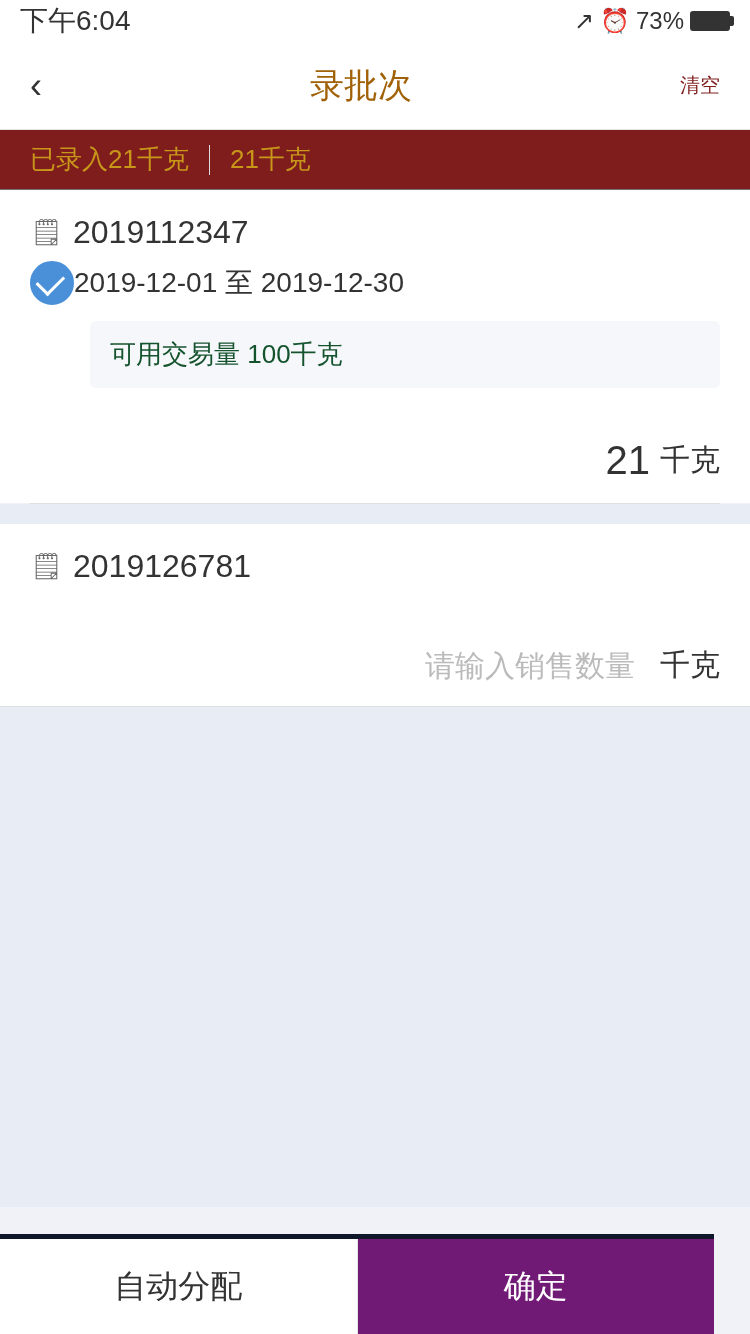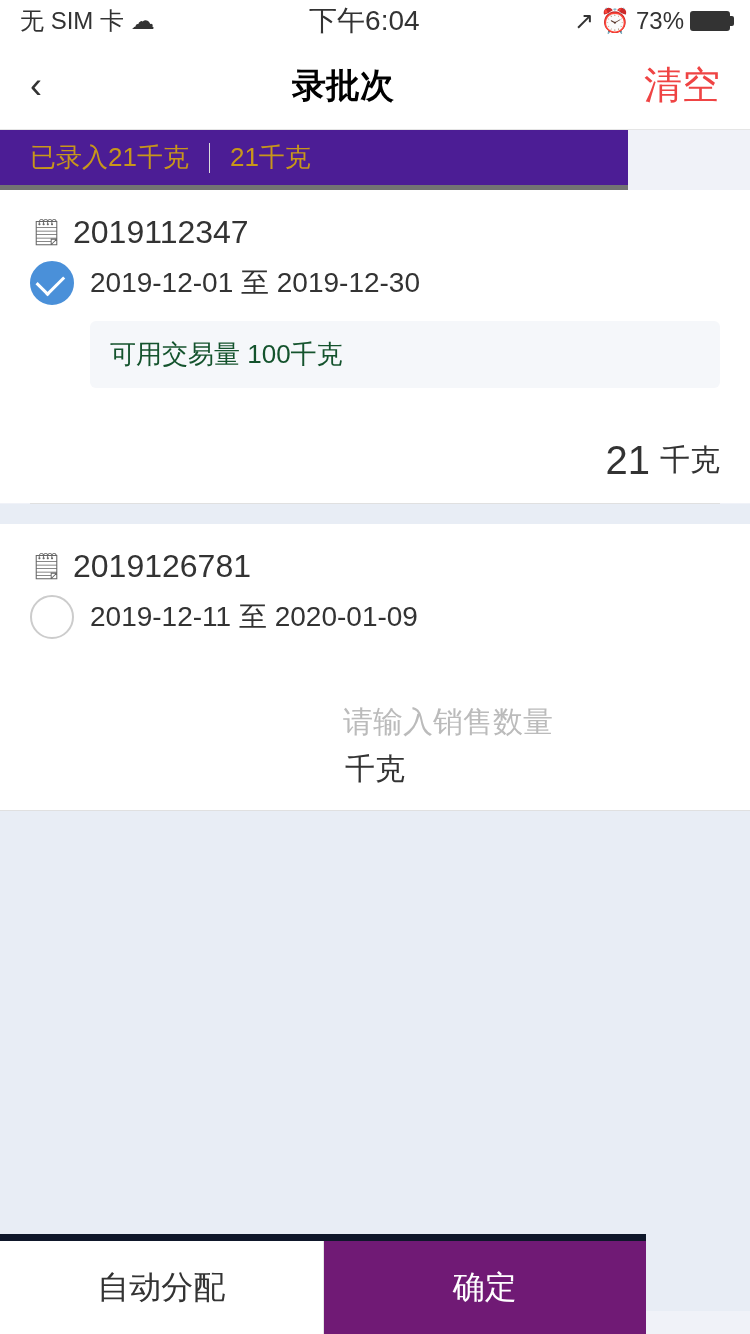--- a/index.html
+++ b/index.html
@@ -72,39 +72,39 @@
       padding: 0 30px;
       border-bottom: 1px solid #e5e5e5;
     }
     .nav-back {
       font-size: 36px;
       color: #333;
       cursor: pointer;
     }
     .nav-title {
       font-size: 34px;
-      font-weight: 700;
-      color: #000000;
+      font-weight: 400;
+      color: #a16207;
     }
     .nav-action {
-      font-size: 38px;
-      color: #ef4444;
+      font-size: 20px;
+      color: #7f1d1d;
       cursor: pointer;
     }
 
     
     .info-banner {
-      width: 628px;
+      width: 750px;
       height: 60px;
-      background: #4c1d95;
+      background: #7f1d1d;
       display: flex;
       align-items: center;
       padding: 0 30px;
       gap: 20px;
-      border-bottom: 5px solid #737373;
+      border-bottom: 1px solid #737373;
     }
     .info-banner-text {
       font-size: 26px;
       color: #c8971a;
     }
     .info-banner-divider {
       width: 1px;
       height: 30px;
       background: #ddd;
     }
@@ -135,21 +135,21 @@
 
     .batch-number {
       font-size: 32px;
       color: #333;
       font-weight: 400;
     }
 
     .batch-date-row {
       display: flex;
       align-items: center;
-      gap: 16px;
+      gap: 0;
       margin-bottom: 16px;
     }
 
     .checkbox-circle {
       width: 44px;
       height: 44px;
       border-radius: 50%;
       border: 2px solid #ccc;
       display: flex;
       align-items: center;
@@ -210,21 +210,20 @@
     }
 
     .quantity-input-row {
       display: flex;
       align-items: center;
       justify-content: flex-end;
       padding: 20px 30px;
       background: #fff;
       gap: 10px;
       border-bottom: 1px solid #e0e0e0;
-      flex-direction: column;
     }
 
     .quantity-input {
       border: none;
       outline: none;
       font-size: 30px;
       color: #999;
       text-align: right;
       background: transparent;
       min-width: 200px;
@@ -235,28 +234,28 @@
     }
 
     .underline-row {
       height: 1px;
       background: #e0e0e0;
       margin: 0 30px;
     }
 
     
     .bottom-buttons {
-      width: 646px;
+      width: 714px;
       height: 100px;
       display: flex;
       position: fixed;
       bottom: 0;
       left: 0;
       background: #fff;
-      border-top: 7px solid #0f172a;
+      border-top: 5px solid #0f172a;
     }
 
     .btn-auto {
       flex: 1;
       height: 100%;
       display: flex;
       align-items: center;
       justify-content: center;
       font-size: 32px;
       color: #333;
@@ -280,23 +279,20 @@
     }
 
     .main-content {
       padding-bottom: 100px;
     }
   </style>
 </head>
 <body>
 
 <div class="status-bar">
-  <div class="status-left">
-    <span>无 SIM 卡 ☁</span>
-  </div>
   <div class="status-center">下午6:04</div>
   <div class="status-right">
     <span>↗</span>
     <span>⏰</span>
     <span>73%</span>
     <span class="battery"></span>
   </div>
 </div>
 
 <div class="nav-bar">
@@ -331,24 +327,20 @@
   </div>
   <div class="underline-row"></div>
 
   <div class="card-separator"></div>
 
   <div class="batch-item">
     <div class="batch-header">
       <span class="batch-icon">🗒</span>
       <span class="batch-number">2019126781</span>
     </div>
-    <div class="batch-date-row">
-      <div class="checkbox-circle"></div>
-      <span class="batch-date-text">2019-12-11 至 2020-01-09</span>
-    </div>
   </div>
 
   <div class="quantity-input-row">
     <input class="quantity-input" type="number" placeholder="请输入销售数量" style="">
     <span class="quantity-unit">千克</span>
   </div>
 
   <div style="height: 500px; background: #e8edf5;"></div>
 
 </div>

